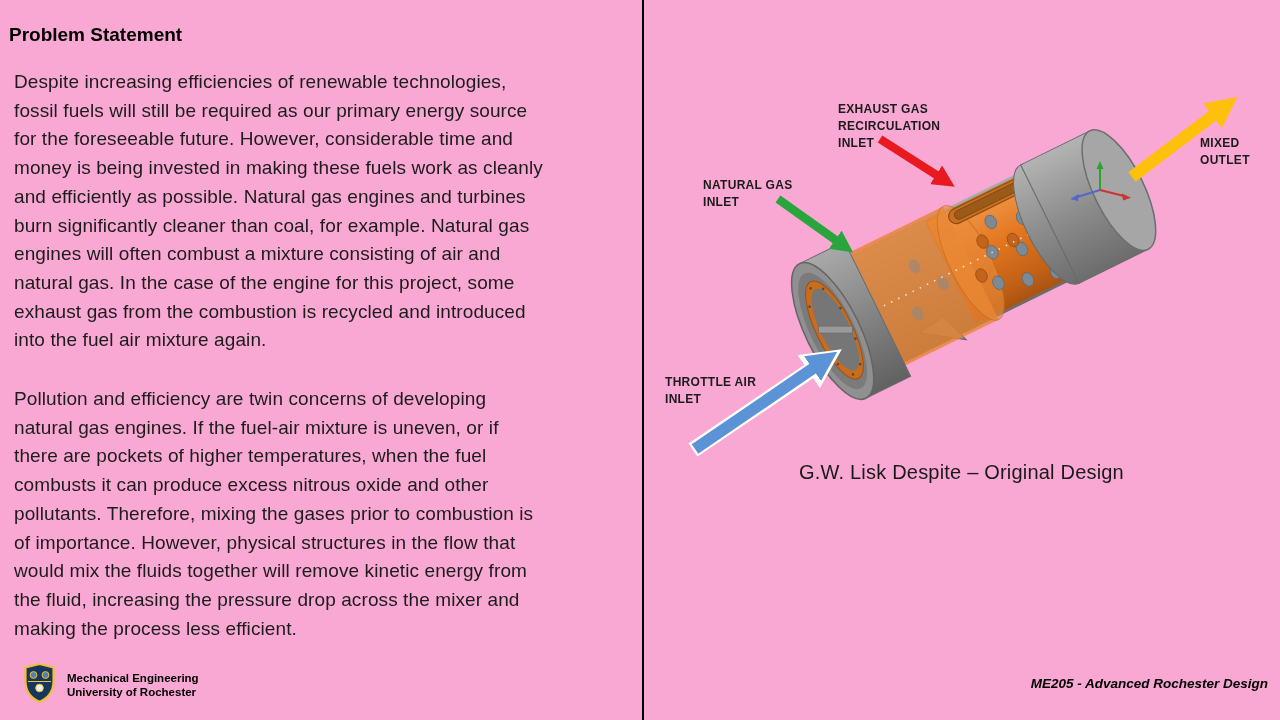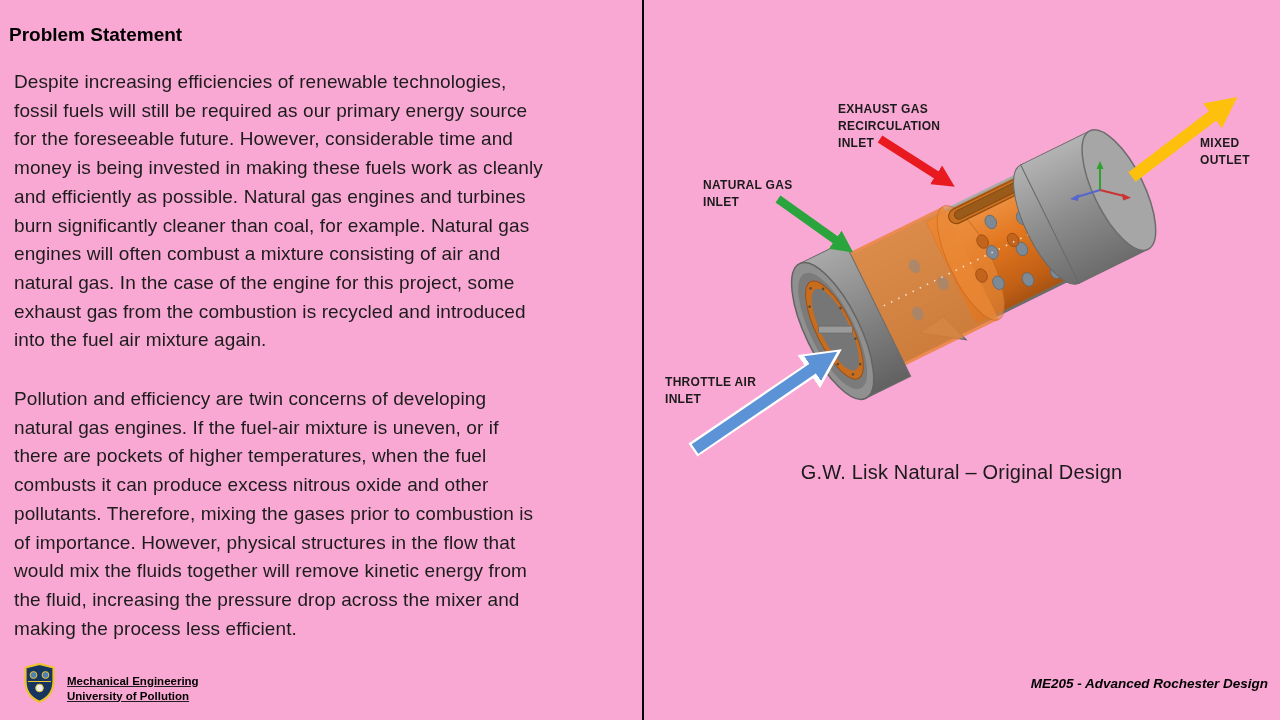--- a/index.html
+++ b/index.html
@@ -27,21 +27,21 @@
   #lbl-exhaust{left:838px;top:101px;}
   #lbl-natural{left:703px;top:177px;}
   #lbl-throttle{left:665px;top:374px;}
   #lbl-mixed{left:1200px;top:135px;}
   #nozzle-svg{position:absolute;left:643px;top:0;}
   #caption{
     position:absolute;left:643px;top:461px;width:637px;text-align:center;
     font-size:20px;color:#1a1a1a;letter-spacing:.2px;
   }
   
-  #footer-left{position:absolute;left:24px;top:663px;display:flex;align-items:flex-end;text-decoration:underline;}
+  #footer-left{position:absolute;left:24px;top:663px;display:flex;align-items:center;}
   #org-lines{margin-left:12px;font-size:11.5px;font-weight:bold;line-height:14.5px;padding-top:4px;color:#000;}
   #course{
     position:absolute;right:12px;top:676px;font-size:13.5px;font-weight:bold;
     font-style:italic;color:#000;
   }
 </style>
 </head>
 <body>
 
 <div id="slide">
@@ -199,31 +199,31 @@
   <div id="lbl-exhaust" class="dlabel">EXHAUST GAS
 RECIRCULATION
 INLET</div>
   <div id="lbl-natural" class="dlabel">NATURAL GAS
 INLET</div>
   <div id="lbl-throttle" class="dlabel">THROTTLE AIR
 INLET</div>
   <div id="lbl-mixed" class="dlabel">MIXED
 OUTLET</div>
 
-  <div id="caption">G.W. Lisk Natural – Original Design</div>
+  <div id="caption">G.W. Lisk Despite – Original Design</div>
 
   <div id="footer-left">
     <svg width="31" height="40" viewBox="0 0 31 40">
       <path d="M15.5,1 L29.5,4.5 V18 C29.5,30 23.5,35.5 15.5,38.8 C7.5,35.5 1.5,30 1.5,18 V4.5 Z" fill="#17365f" stroke="#efc12f" stroke-width="2.2"></path>
       <circle cx="9.5" cy="12" r="3.4" fill="#4f82b4" stroke="#efc12f" stroke-width="1"></circle>
       <circle cx="21.5" cy="12" r="3.4" fill="#4f82b4" stroke="#efc12f" stroke-width="1"></circle>
       <circle cx="15.5" cy="25" r="3.8" fill="#e9eef5" stroke="#efc12f" stroke-width="1"></circle>
       <line x1="4" y1="18.5" x2="27" y2="18.5" stroke="#efc12f" stroke-width="1"></line>
     </svg>
     <div id="org-lines">
       <div>Mechanical Engineering</div>
-      <div>University of Pollution</div>
+      <div>University of Rochester</div>
     </div>
   </div>
 
   <div id="course">ME205 - Advanced Rochester Design</div>
 
 </div>
 
 </body></html>

